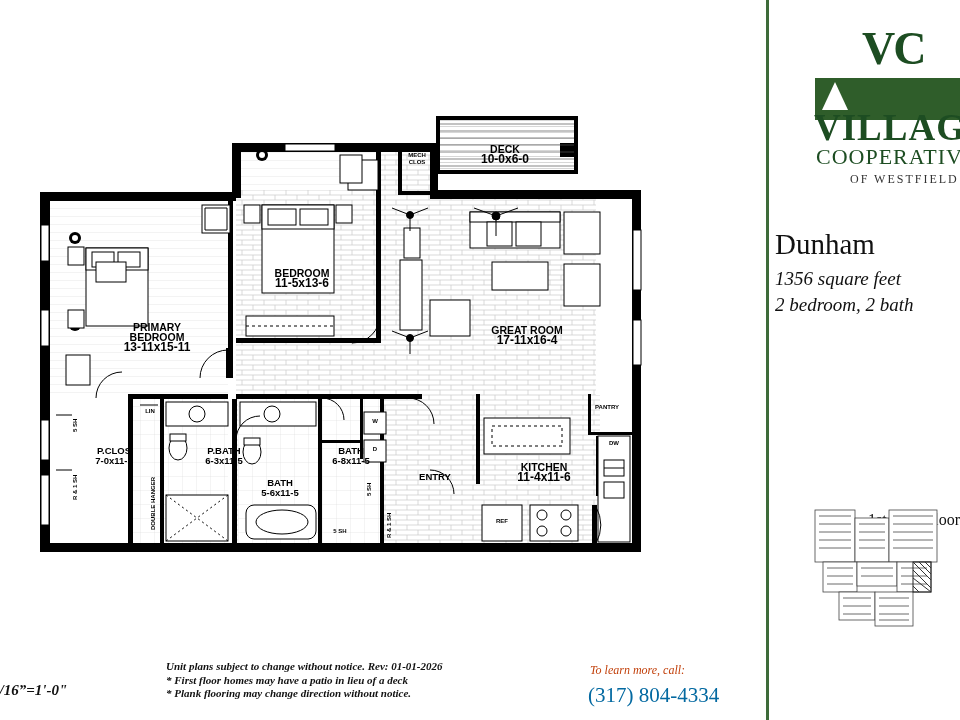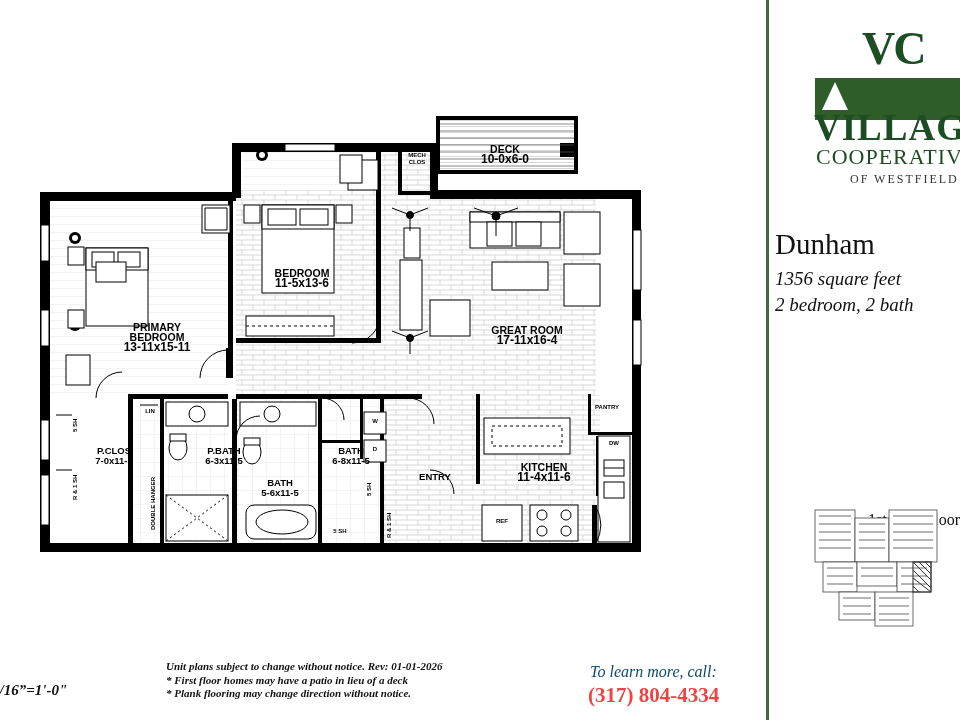--- a/index.html
+++ b/index.html
@@ -162,31 +162,31 @@
     font-size: 11px;
     font-style: italic;
     font-weight: bold;
     line-height: 13.5px;
     color: #111111;
     white-space: nowrap;
   }
   .call-line {
     position: absolute;
     left: 590px; top: 663px;
-    font-size: 16px;
+    font-size: 12px;
     font-style: italic;
-    color: #0c4a6e;
+    color: #c2410c;
     white-space: nowrap;
   }
   .phone {
     position: absolute;
     left: 588px; top: 683px;
     font-size: 21px;
-    font-weight: bold;
-    color: #ef4444;
+    font-weight: normal;
+    color: #0369a1;
     white-space: nowrap;
   }
 
   
   #floorplan {
     position: absolute;
     left: 0; top: 0;
     width: 770px; height: 660px;
   }
   .rm-label {

